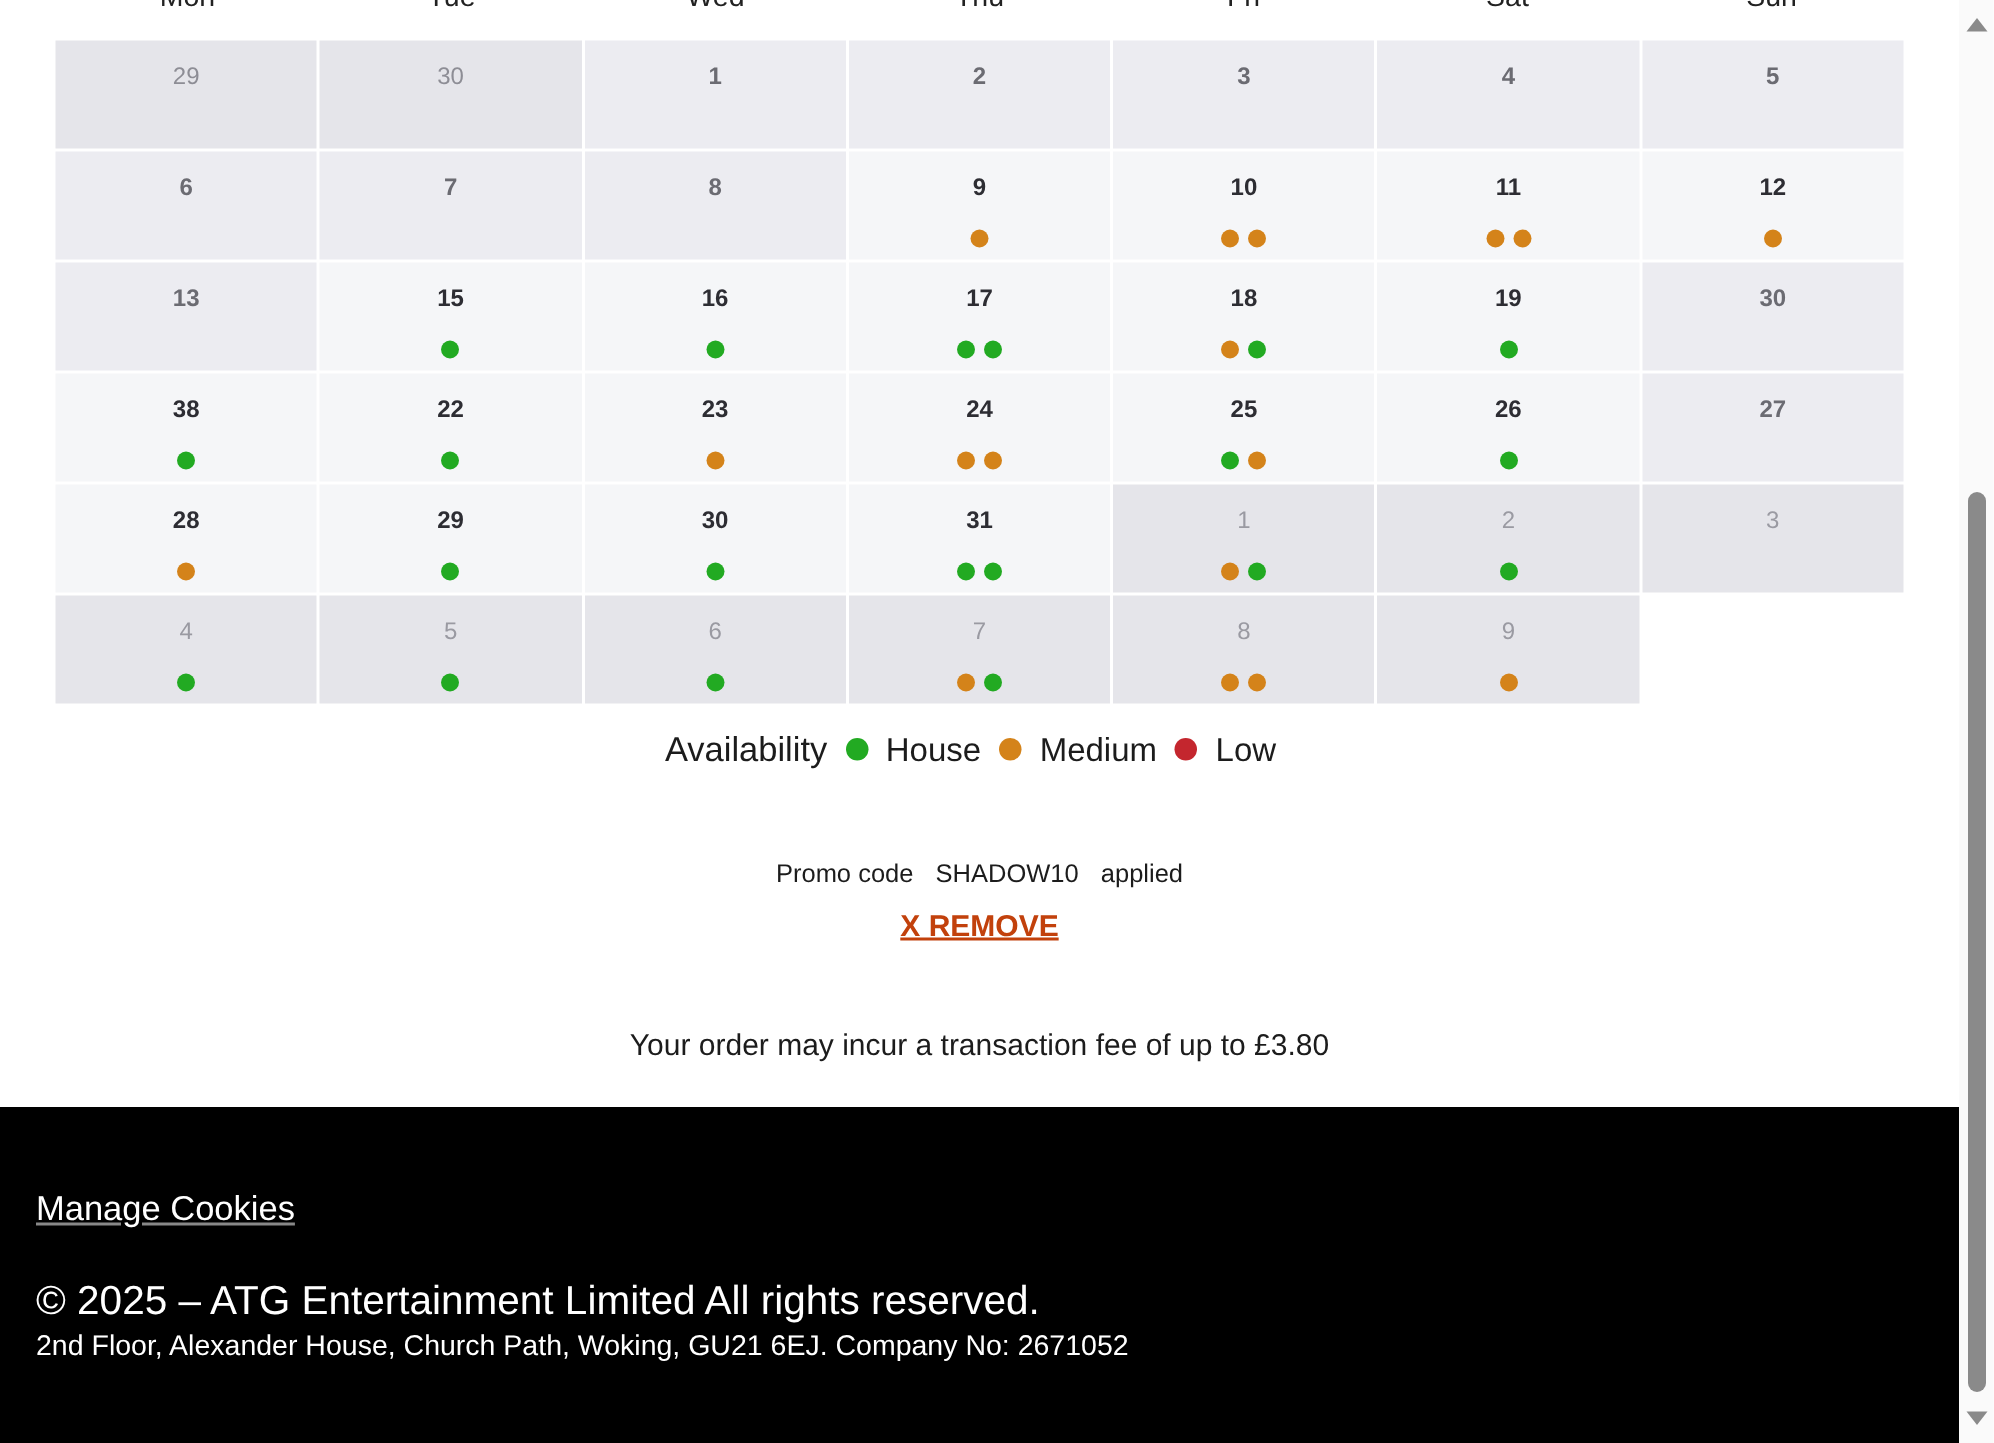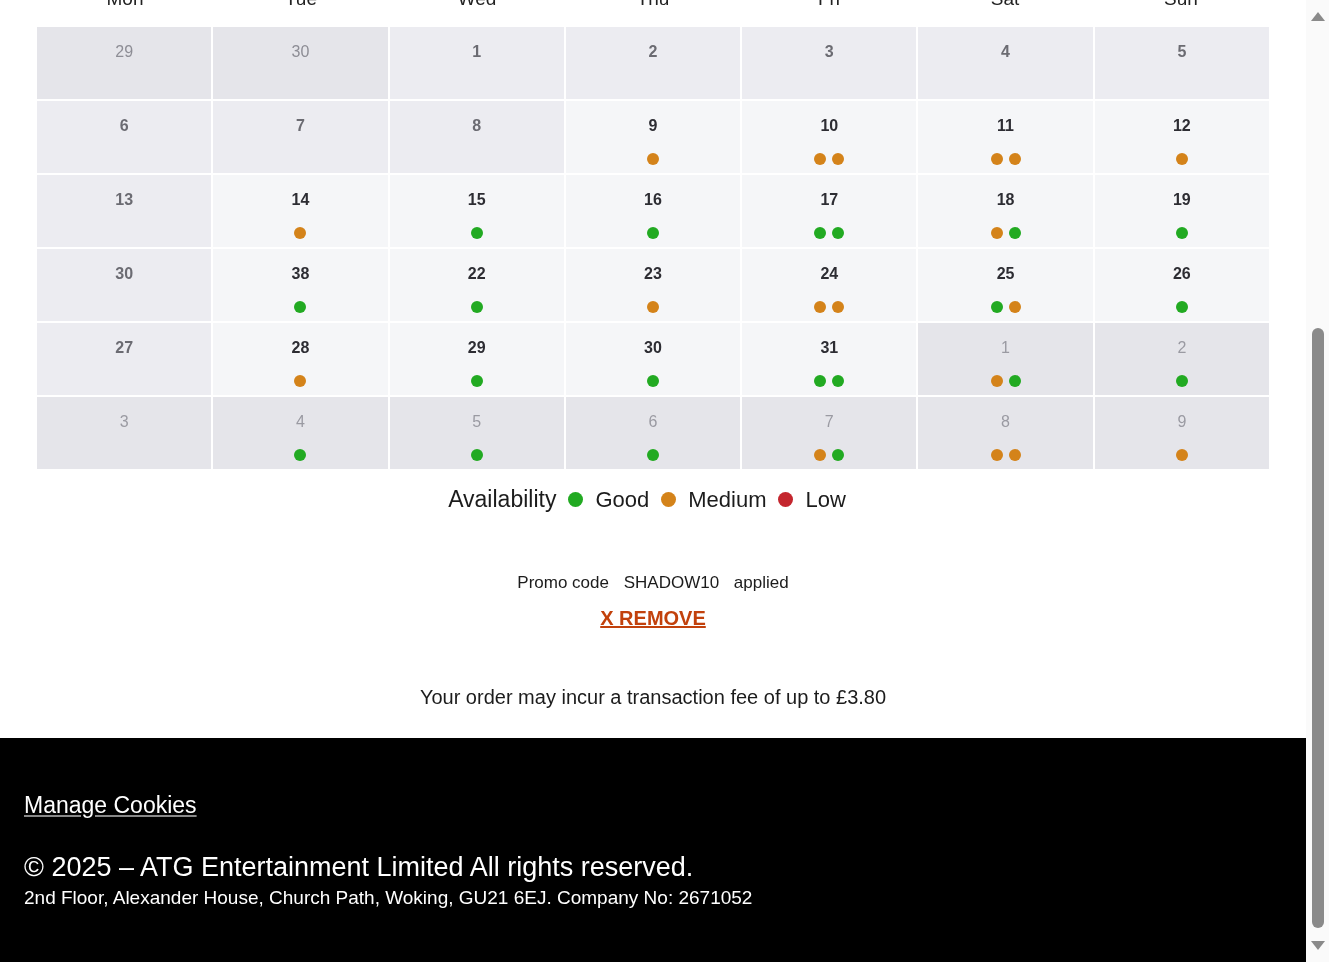--- a/index.html
+++ b/index.html
@@ -168,26 +168,20 @@
       <div class="cell ">
         <span class="num">12</span>
         <div class="dots">
           <span class="dot medium"></span>
         </div>
       </div>
       <div class="cell past">
         <span class="num">13</span>
       </div>
       <div class="cell ">
-        <span class="num">14</span>
-        <div class="dots">
-          <span class="dot medium"></span>
-        </div>
-      </div>
-      <div class="cell ">
         <span class="num">15</span>
         <div class="dots">
           <span class="dot good"></span>
         </div>
       </div>
       <div class="cell ">
         <span class="num">16</span>
         <div class="dots">
           <span class="dot good"></span>
         </div>
@@ -333,21 +327,21 @@
         <span class="num">9</span>
         <div class="dots">
           <span class="dot medium"></span>
         </div>
       </div>
     </div>
 
   <div class="legend">
     <span class="title">Availability</span>
     <span class="dot good"></span>
-    <span class="label">Good</span>
+    <span class="label">House</span>
     <span class="dot medium"></span>
     <span class="label">Medium</span>
     <span class="dot low"></span>
     <span class="label">Low</span>
   </div>
 
   <div class="promo">
     <span>Promo code</span>
     <span class="code">SHADOW10</span>
     <span>applied</span>

